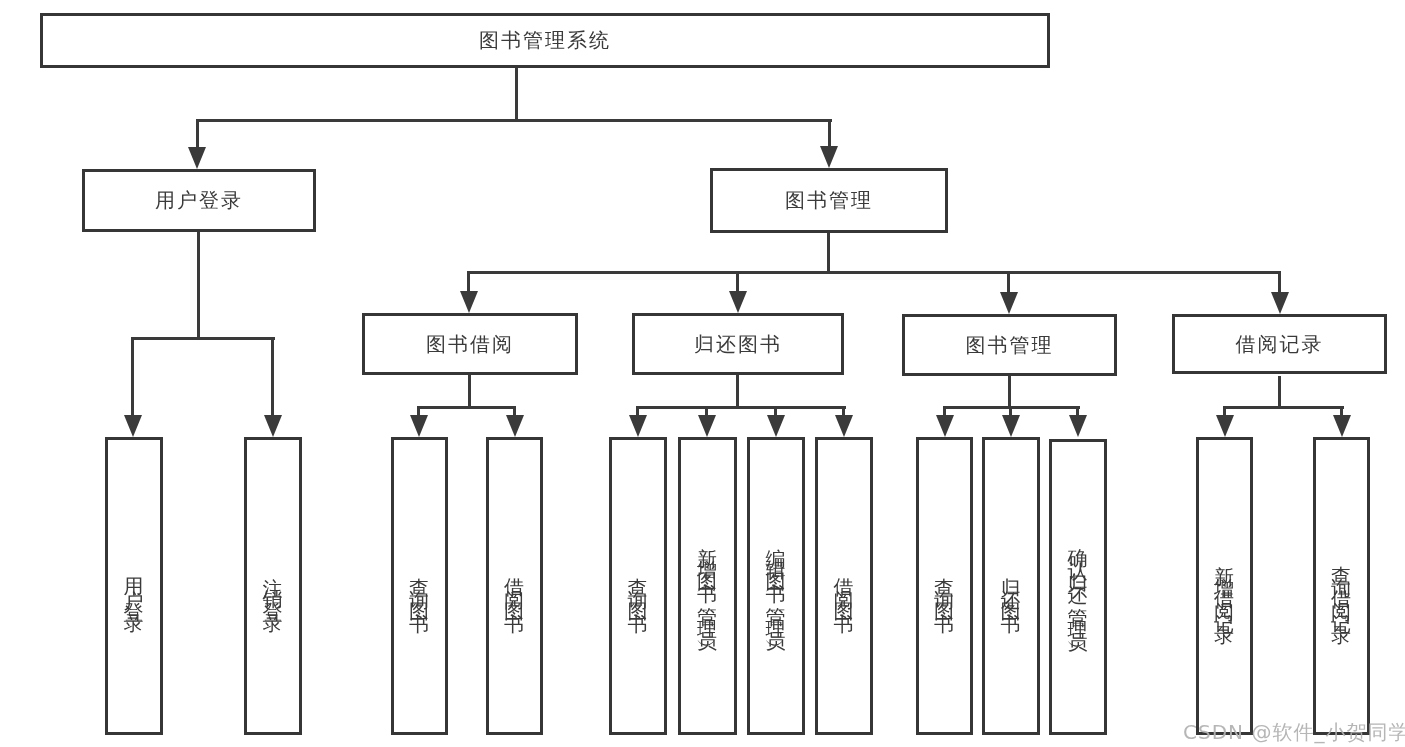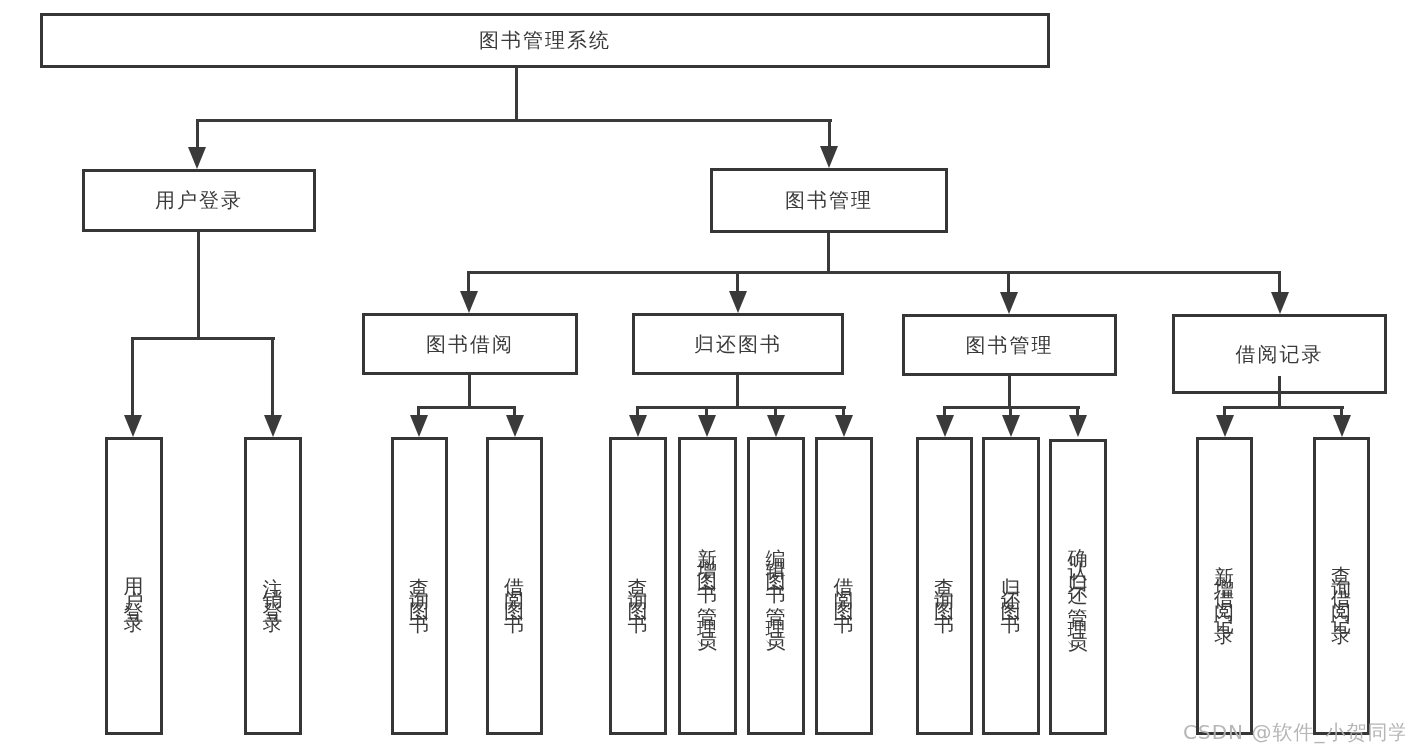--- a/index.html
+++ b/index.html
@@ -92,21 +92,21 @@
 
   <div class="node" style="left:362px;top:313px;width:216px;height:62px;">
     <span>图书借阅</span>
   </div>
   <div class="node" style="left:632px;top:313px;width:212px;height:62px;">
     <span>归还图书</span>
   </div>
   <div class="node" style="left:902px;top:314px;width:215px;height:62px;">
     <span>图书管理</span>
   </div>
-  <div class="node" style="left:1172px;top:314px;width:215px;height:80px;">
+  <div class="node" style="left:1172px;top:314px;width:215px;height:60px;">
     <span>借阅记录</span>
   </div>
 
   <div class="vl" style="left:468px;top:375px;height:31px;"></div>
   <div class="hl" style="left:417px;top:406px;width:99px;"></div>
   <div class="vl" style="left:417px;top:406px;height:9px;"></div>
   <div class="arrow" style="left:410px;top:415px;"></div>
   <div class="vl" style="left:513px;top:406px;height:9px;"></div>
   <div class="arrow" style="left:506px;top:415px;"></div>
 

